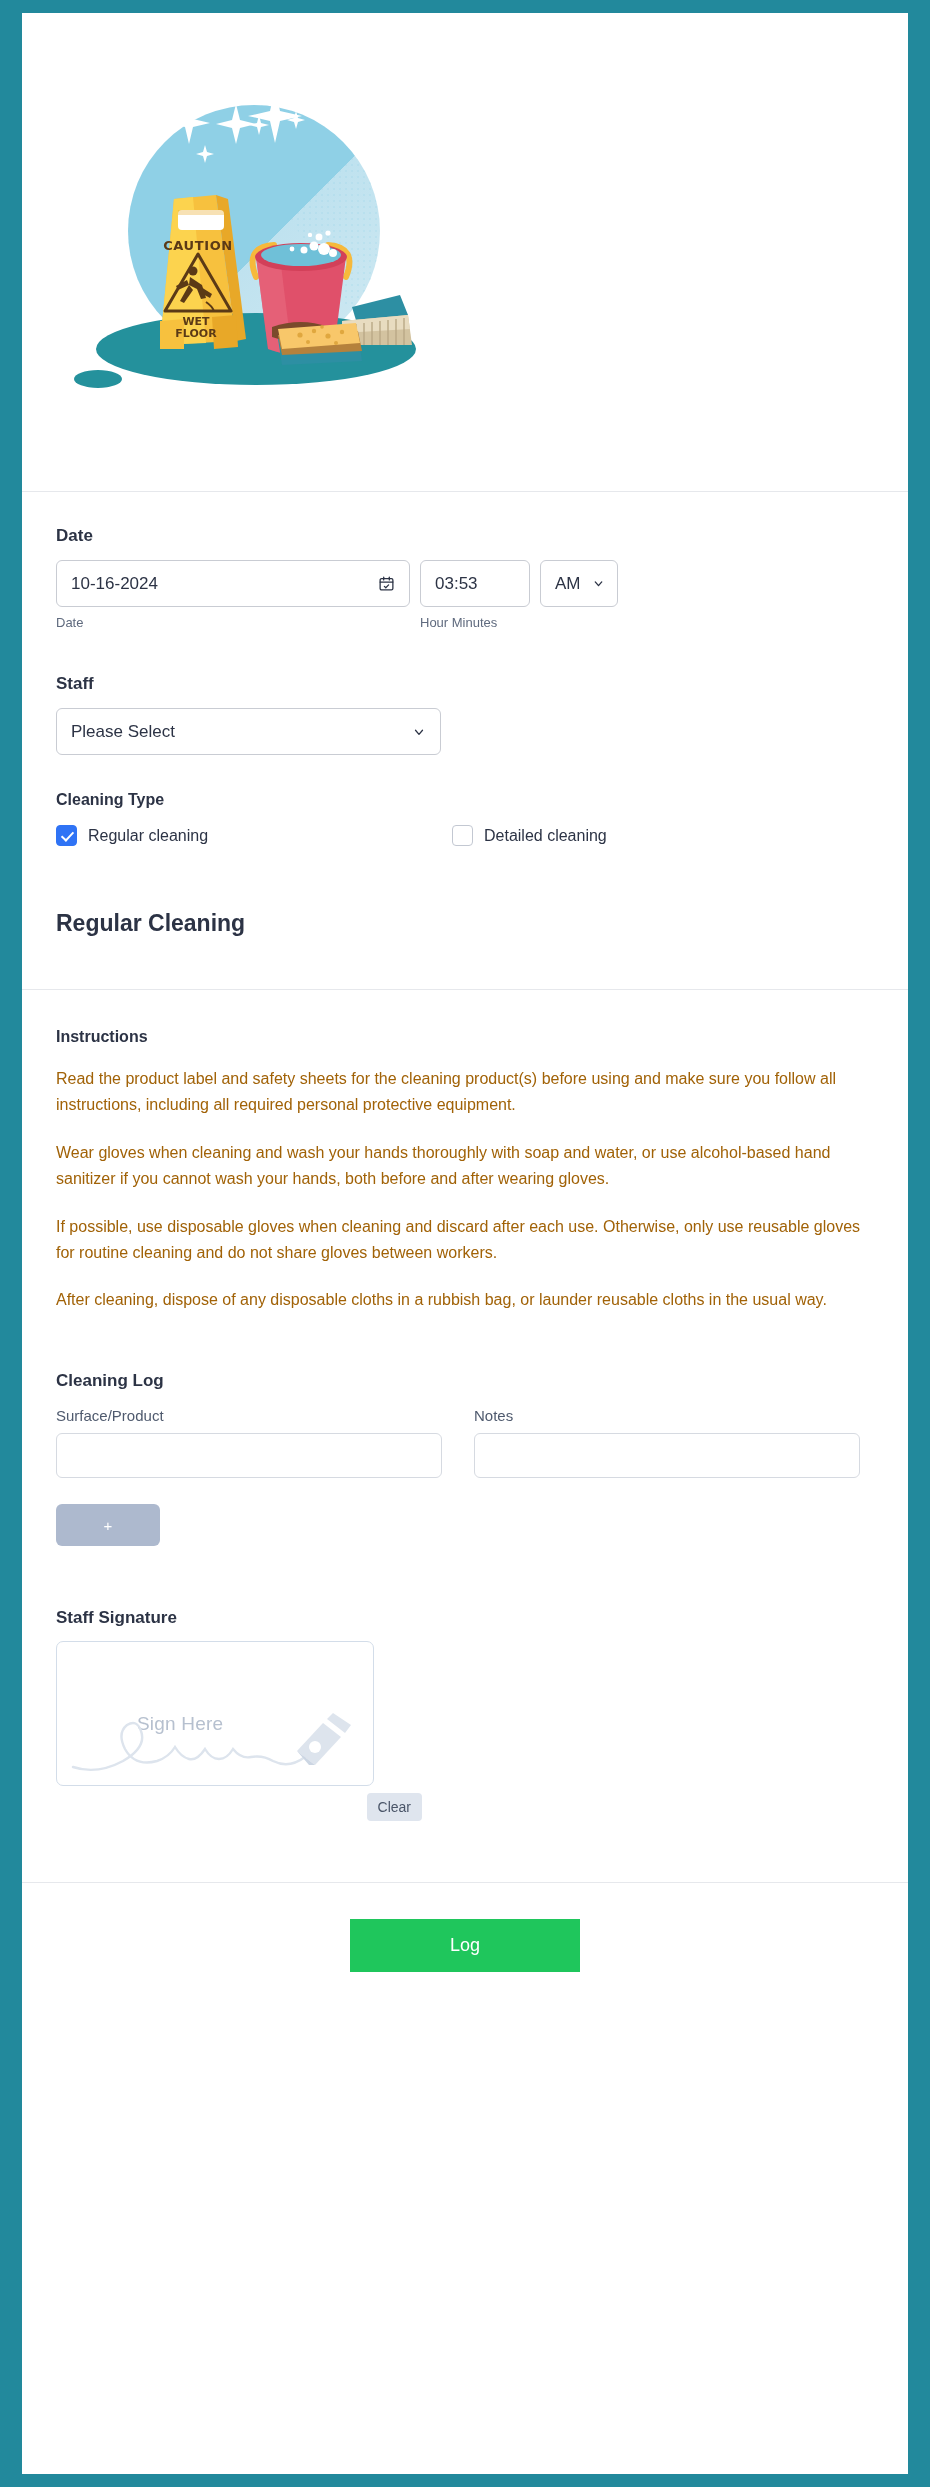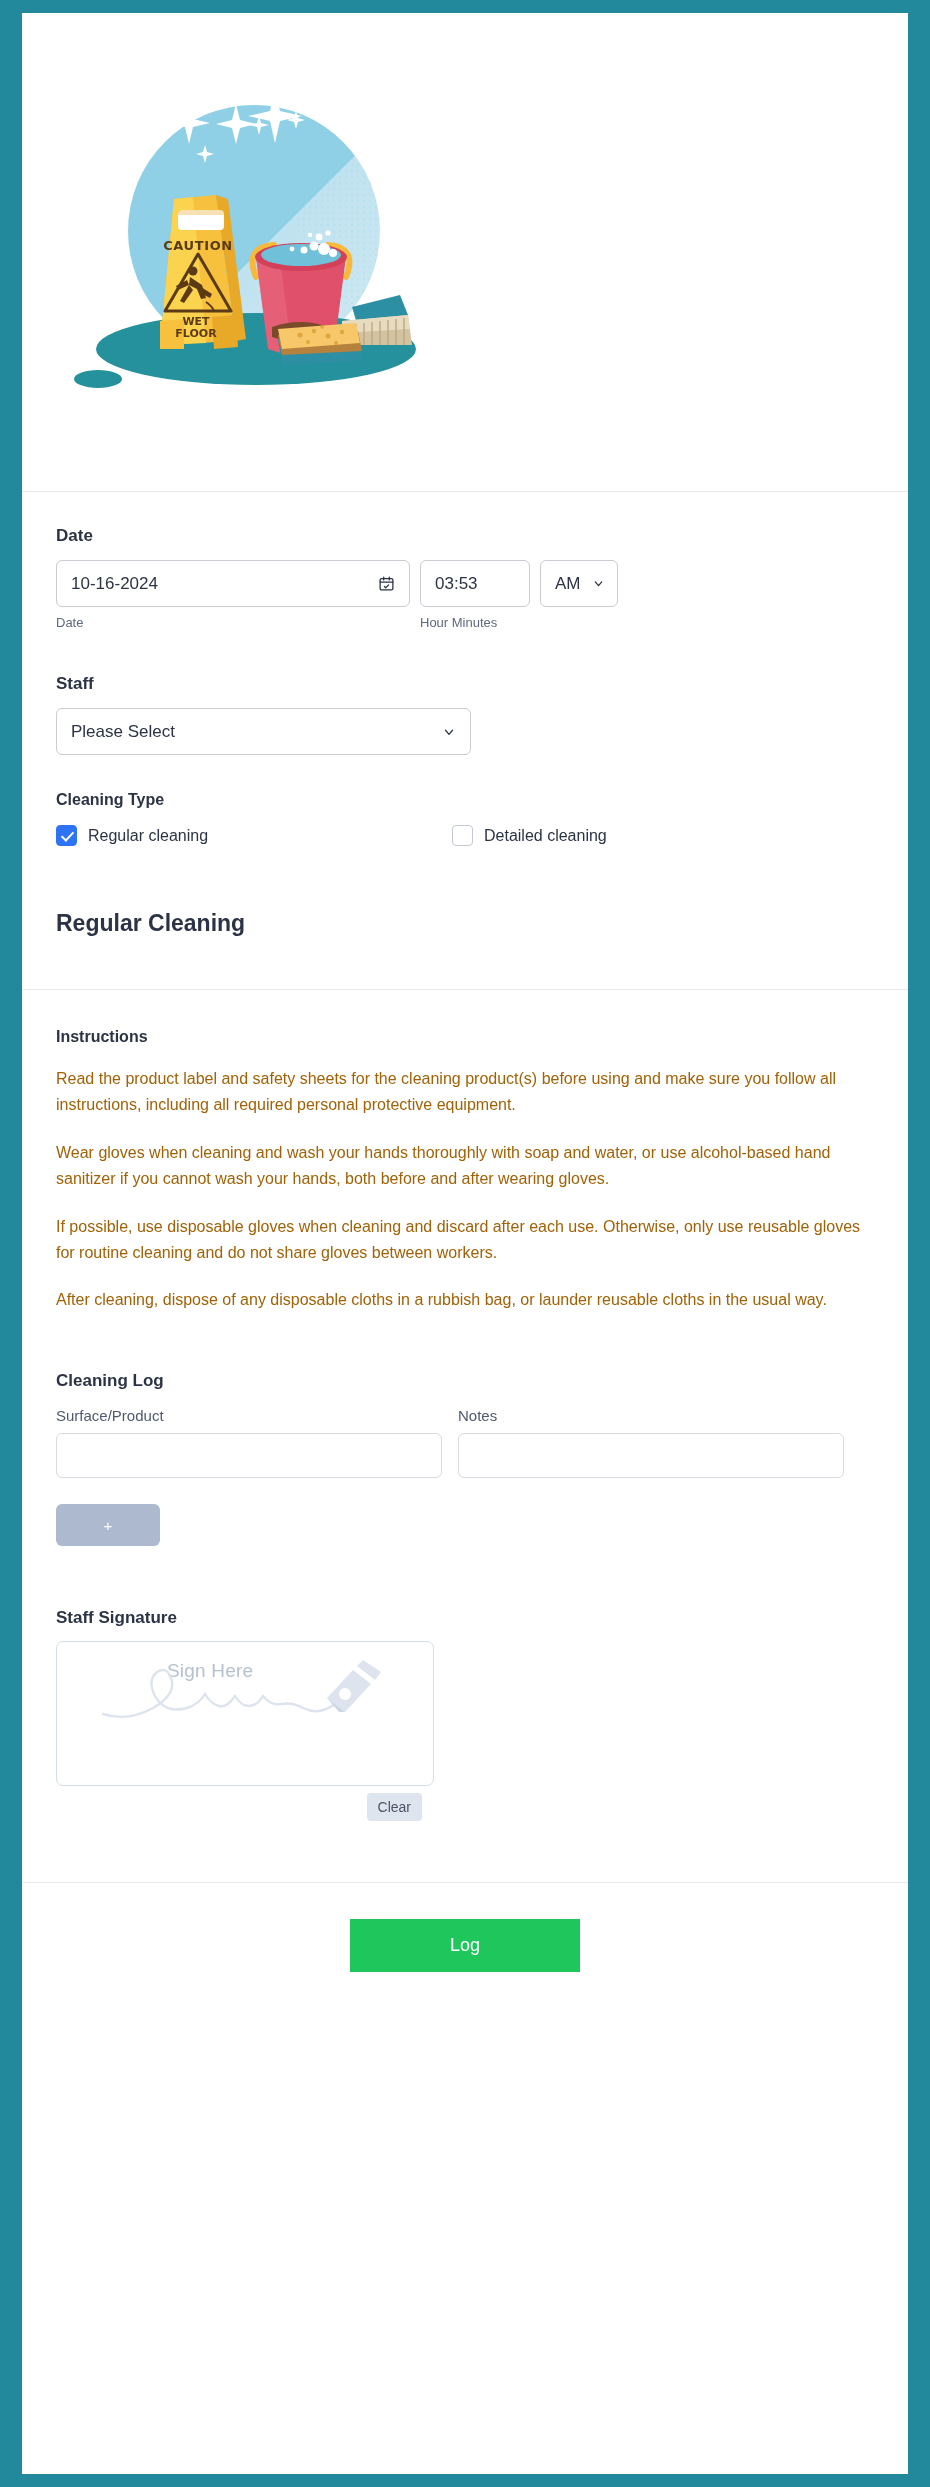--- a/index.html
+++ b/index.html
@@ -112,21 +112,21 @@
     position: relative;
   }
   .date-input { width: 354px; justify-content: space-between; }
   .time-input  { width: 110px; }
   .ampm-select {
     width: 78px;
     justify-content: space-between;
     padding-right: 12px;
   }
   .select-box {
-    width: 415px;
+    width: 385px;
     justify-content: space-between;
   }
   .placeholder-text { color: #2c3345; }
 
   .cal-icon svg, .chev-icon svg { display:block; }
 
   
   .checkbox-row {
     display: flex;
     align-items: center;
@@ -186,21 +186,21 @@
   }
   .instructions p:last-child { margin-bottom: 0; }
 
   
   .log-title {
     font-size: 17px;
     font-weight: bold;
     color: #2c3345;
     margin: 0 0 16px 0;
   }
-  .log-cols { display: flex; gap: 16px; }
+  .log-cols { display: flex; gap: 32px; }
   .log-col-a { width: 386px; }
   .log-col-b { width: 386px; }
   .col-head {
     font-size: 15px;
     color: #4f5a6e;
     margin-bottom: 9px;
     display: block;
   }
   .log-field {
     height: 45px;
@@ -225,28 +225,28 @@
   }
 
   
   .sig-title {
     font-size: 17px;
     font-weight: bold;
     color: #2c3345;
     margin: 0 0 13px 0;
   }
   .sig-pad {
-    width: 378px;
+    width: 318px;
     height: 145px;
     border: 1px solid #d3dde9;
     border-radius: 7px;
     background: #ffffff;
     position: relative;
     display: flex;
-    align-items: flex-start;
+    align-items: flex-end;
     justify-content: center;
   }
   .sig-inner { position: relative; width: 300px; height: 90px; }
   .sig-hint {
     position: absolute;
     left: 72px; top: 18px;
     font-size: 19px;
     color: #b6c0cf;
     letter-spacing: 0.2px;
   }

